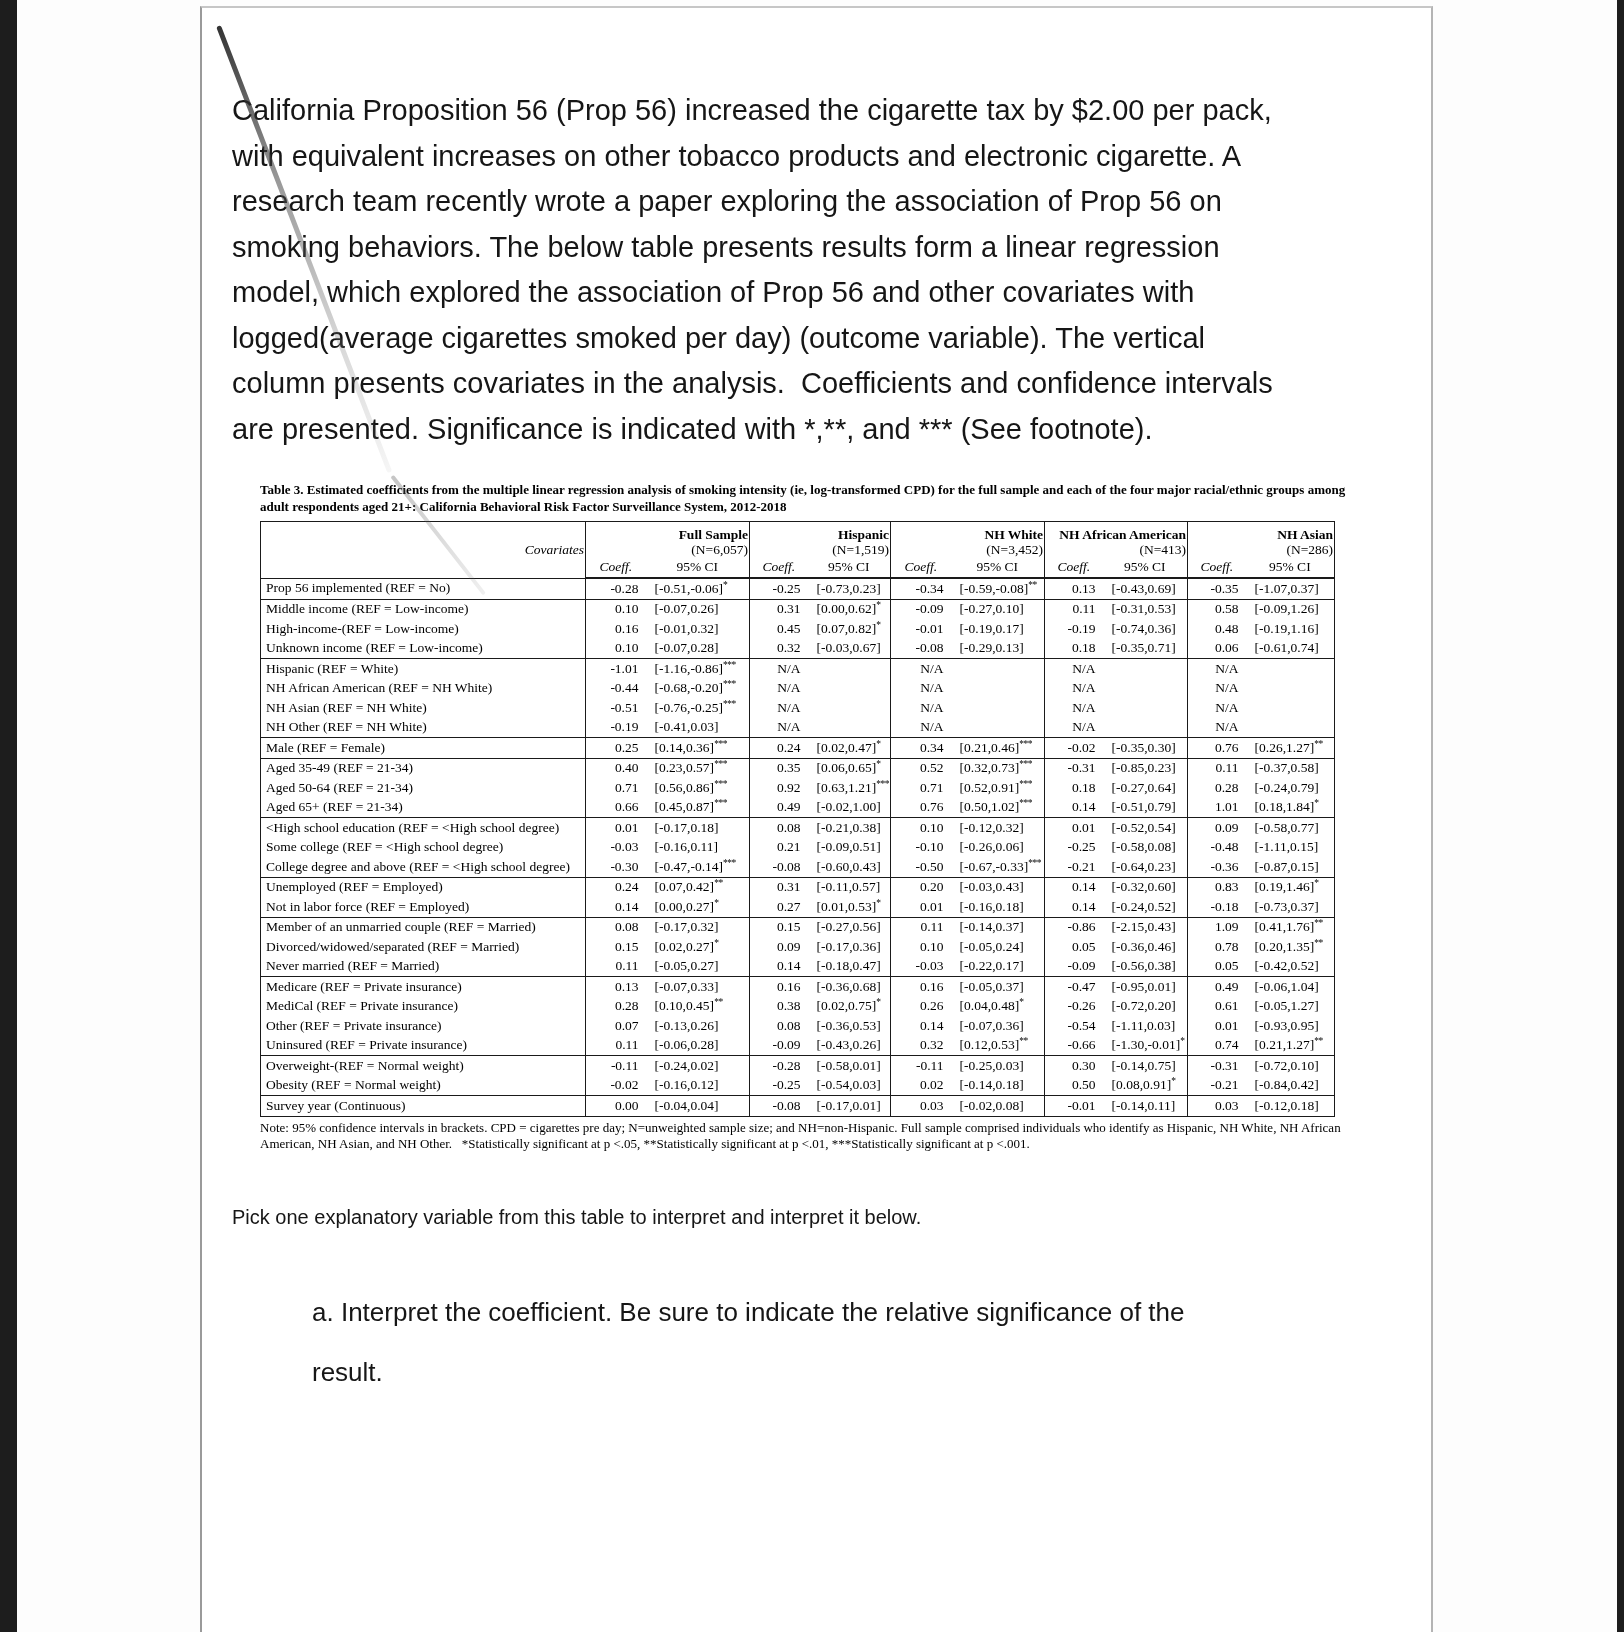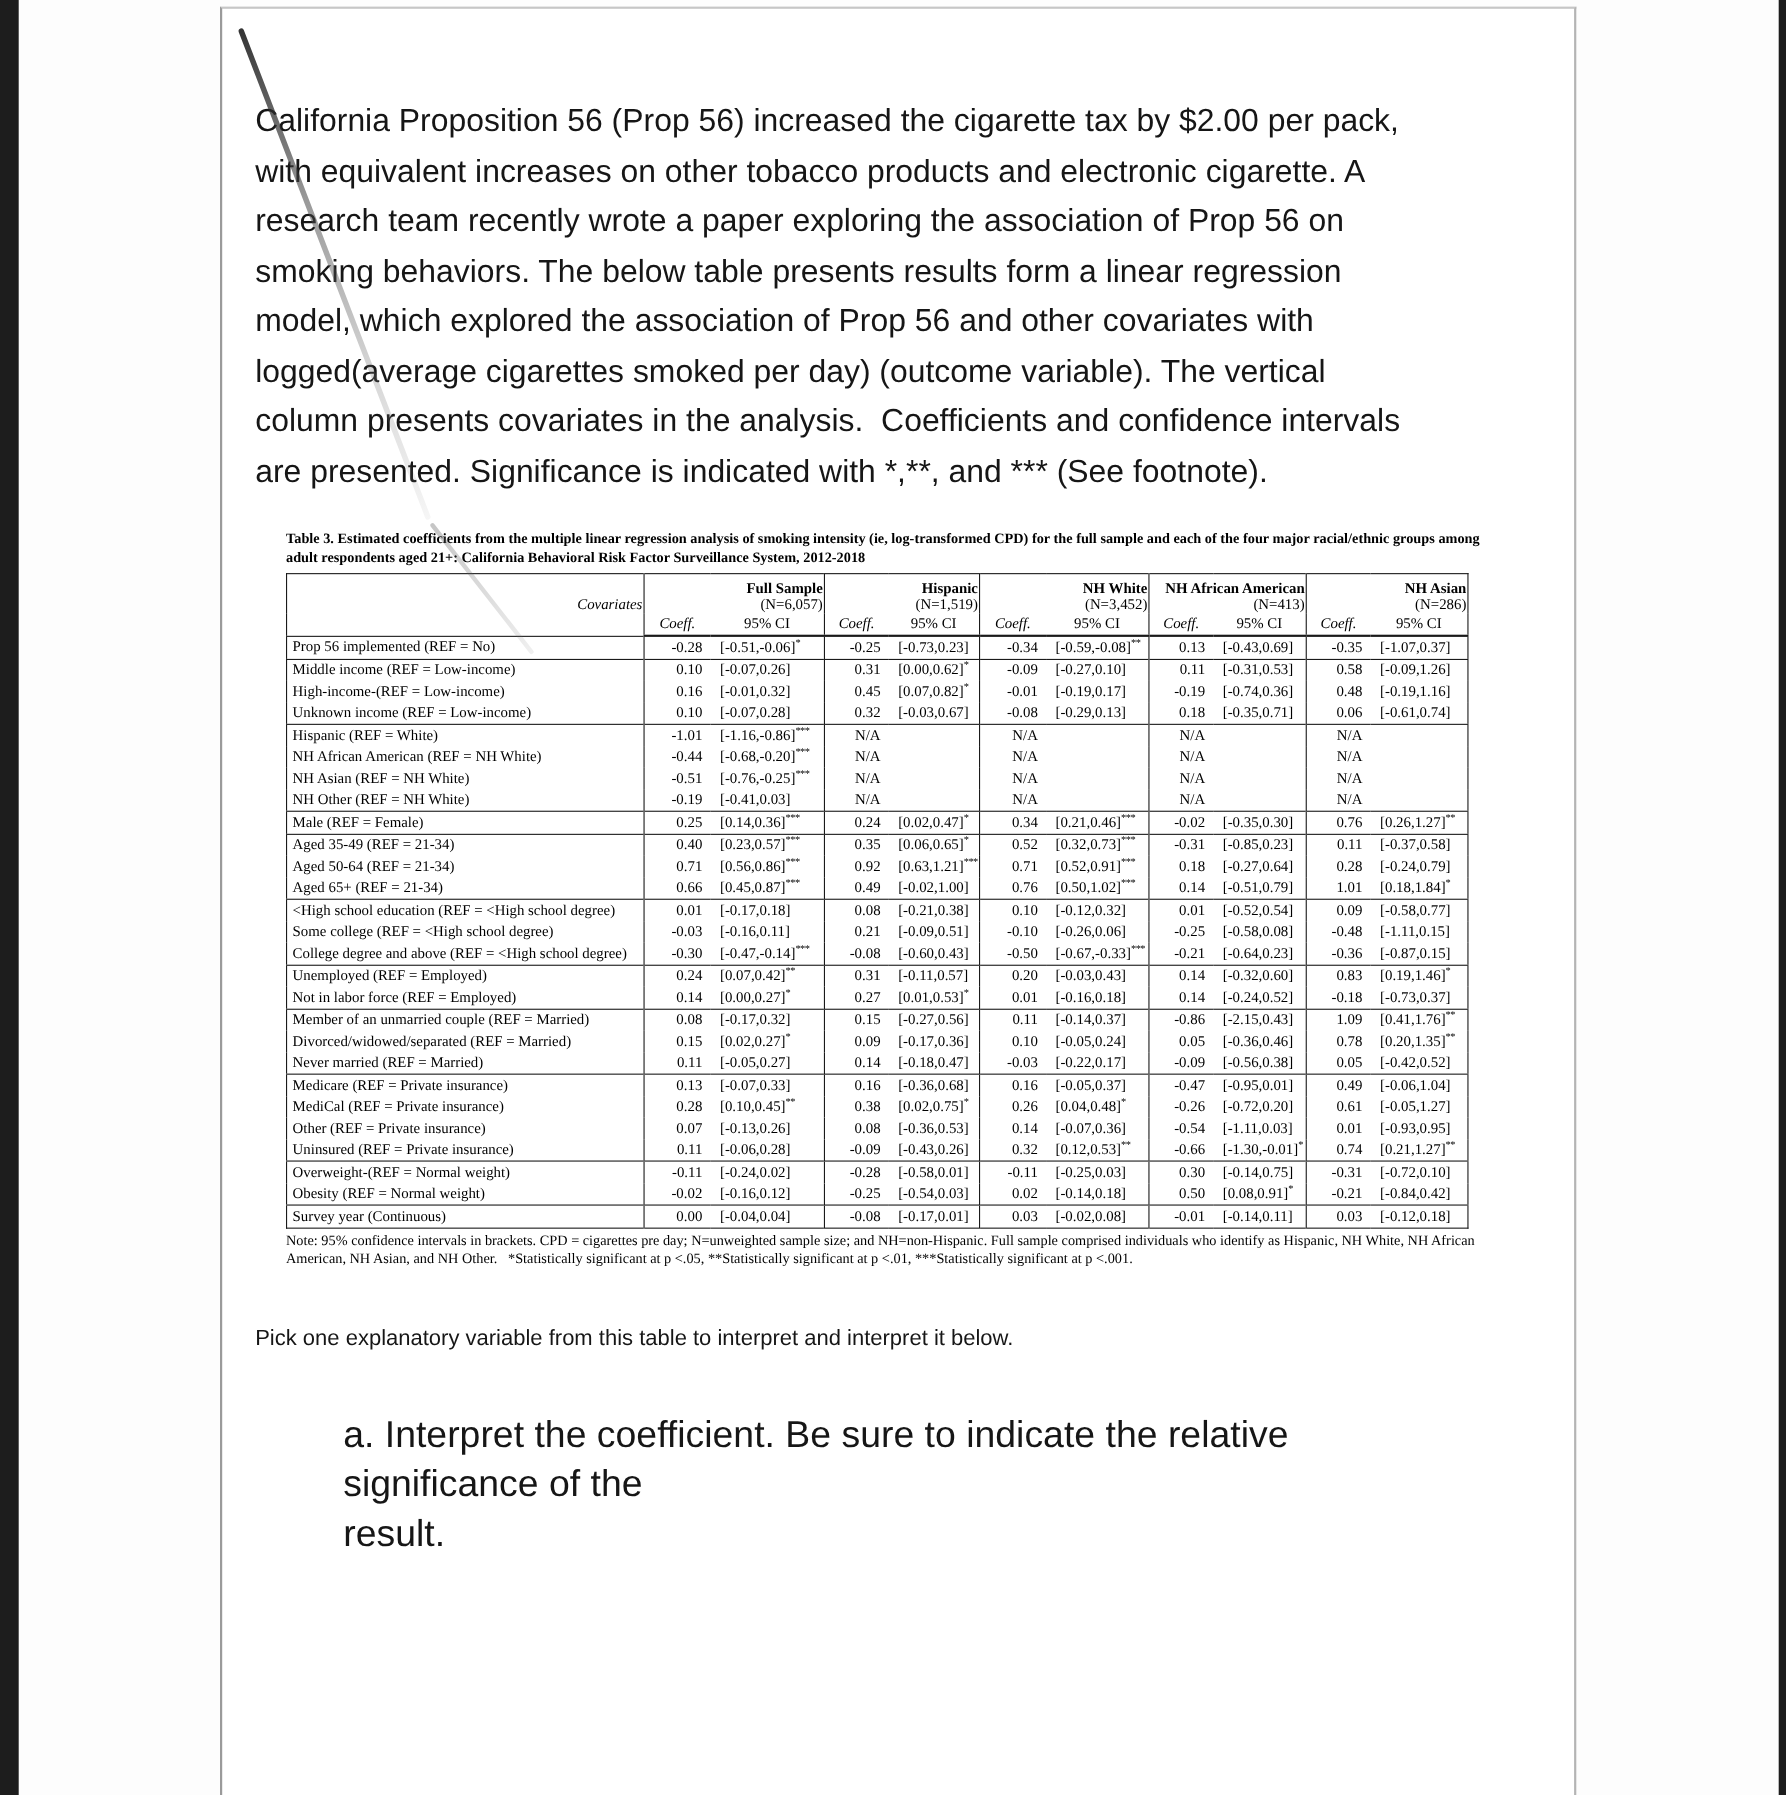--- a/index.html
+++ b/index.html
@@ -36,21 +36,21 @@
   tr.subhead th.sc{border-left:1.3px solid #1a1a1a;font-style:italic;}
   td{padding:2.5px 0;line-height:14.5px;}
   td.lbl{text-align:left;padding-left:5px;}
   td.coeff{text-align:right;padding-right:7px;border-left:1.3px solid #1a1a1a;}
   td.ci{text-align:left;padding-left:9px;}
   tr.gs td{border-top:1.6px solid #1a1a1a;}
   sup.sig{font-size:9.5px;line-height:0;vertical-align:super;letter-spacing:-.5px;}
   .tbl-note{font-size:13px;line-height:16.5px;white-space:pre-wrap;margin:3px 0 0 0;width:1180px;}
 
   .q-main{font-size:20px;line-height:45px;margin:42px 0 0 0;}
-  .q-item{font-size:34px;line-height:45px;white-space:pre-wrap;margin:28px 0 0 80px;width:1040px;}
+  .q-item{font-size:26px;line-height:60px;white-space:pre-wrap;margin:28px 0 0 80px;width:1040px;}
   .q-item.qa{margin-top:42px;}
 </style>
 </head>
 <body>
 
 <div class="screen">
   <div class="strip strip-left"></div>
   <div class="strip strip-right"></div>
 
   <div class="page">

